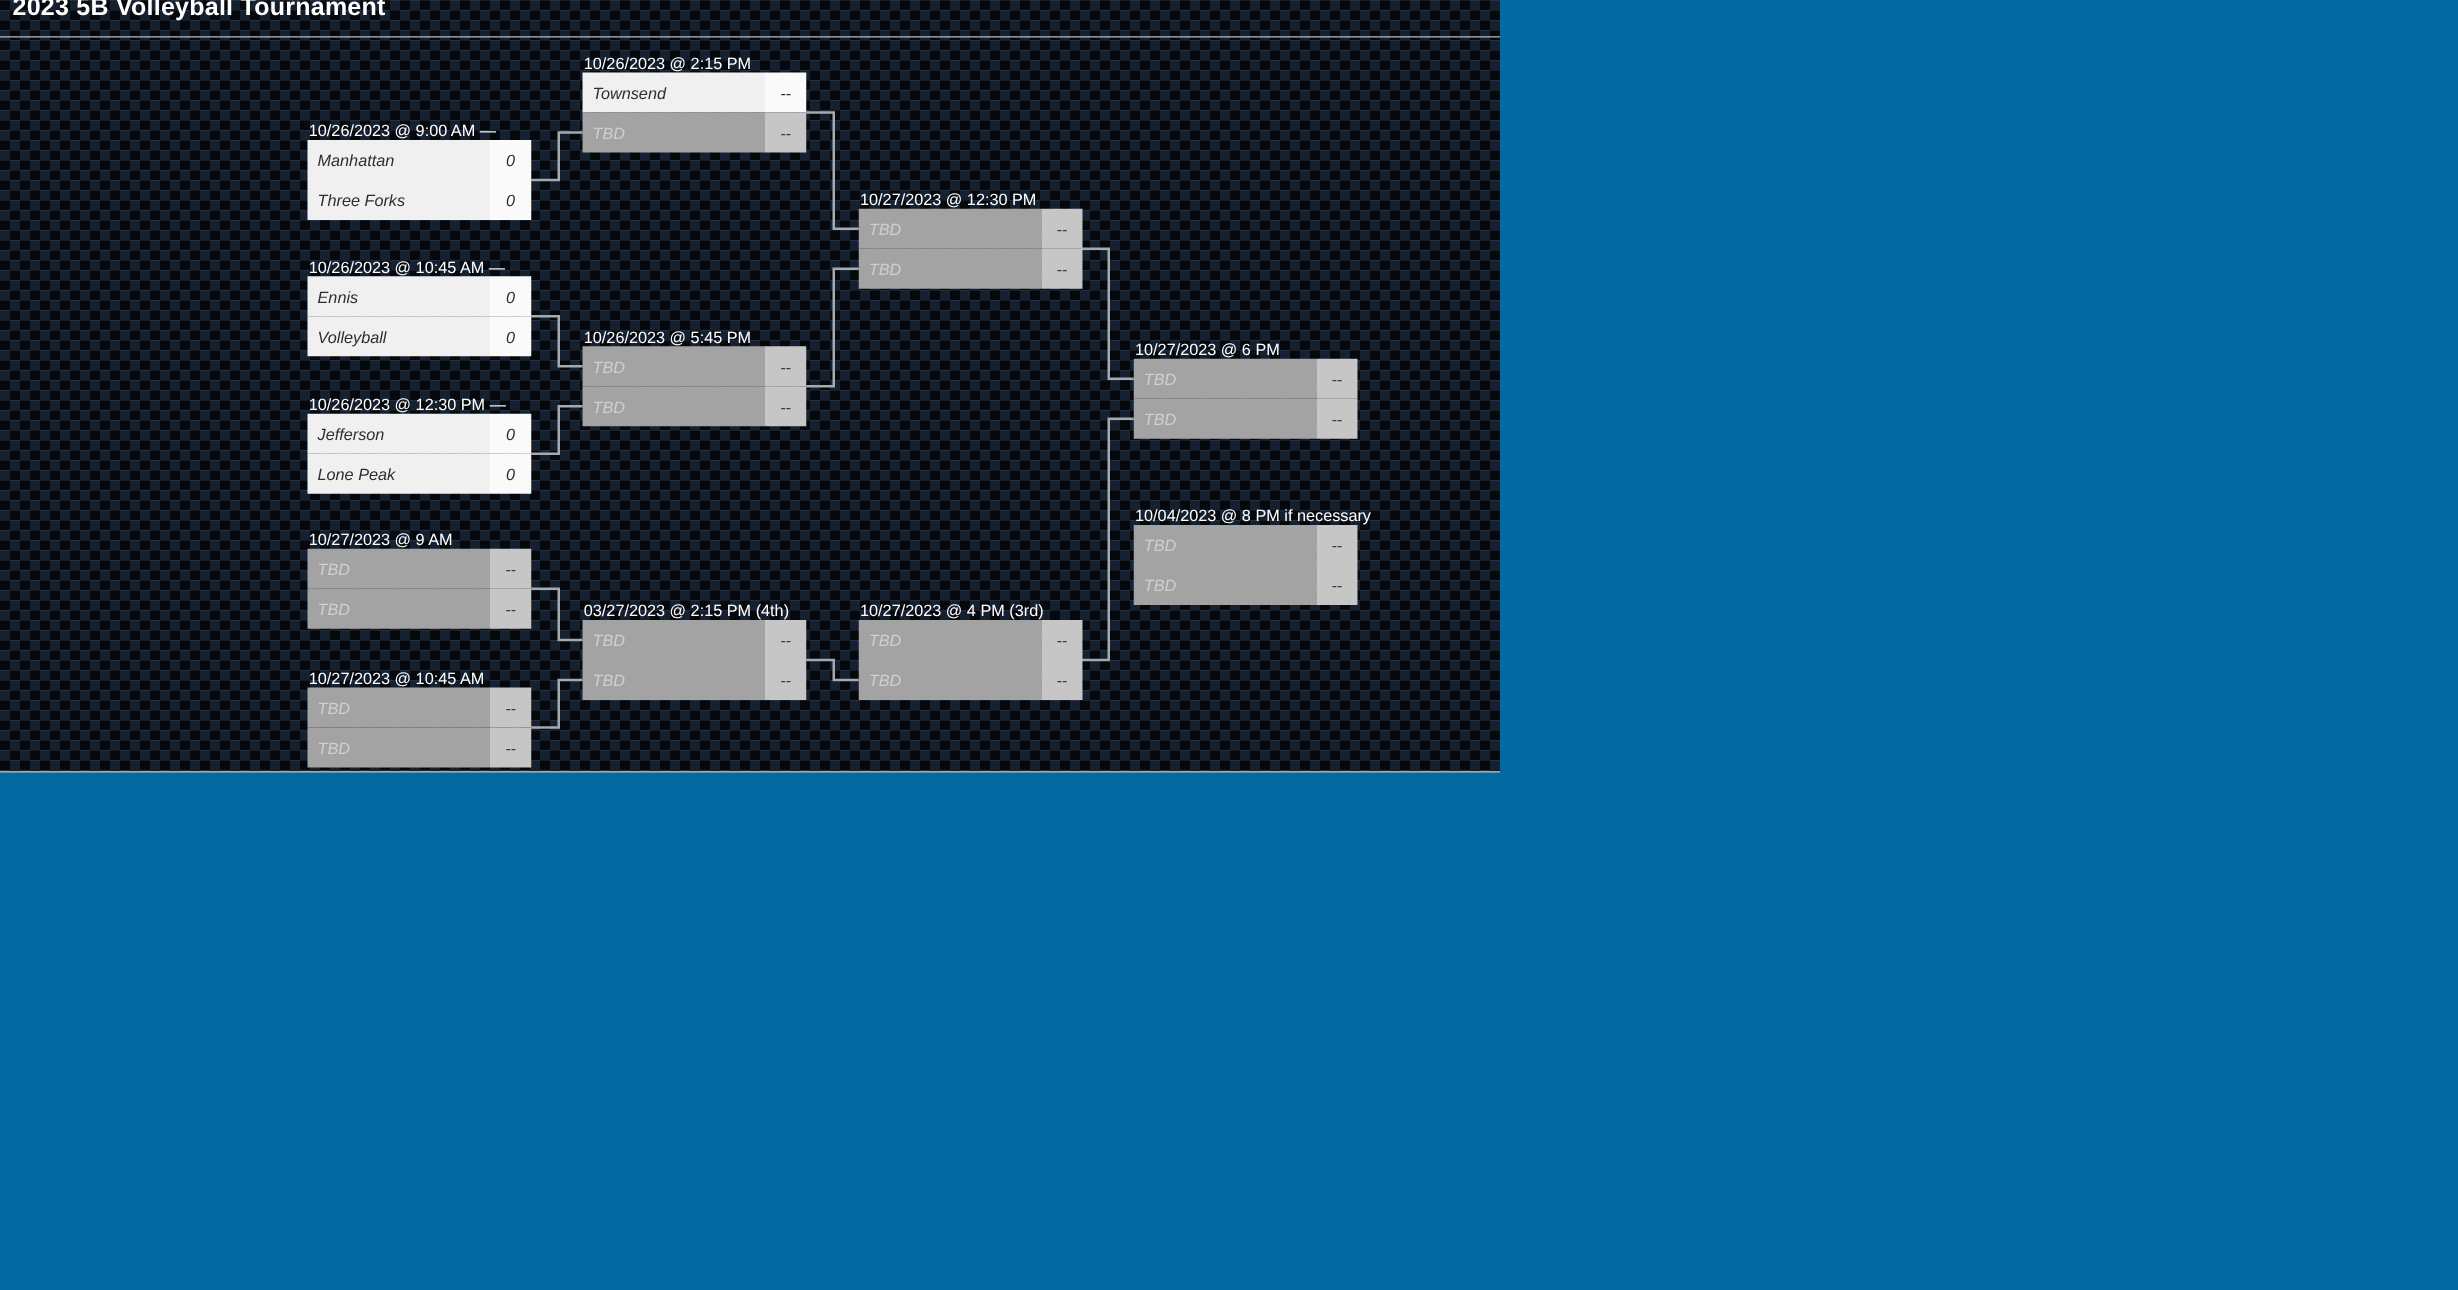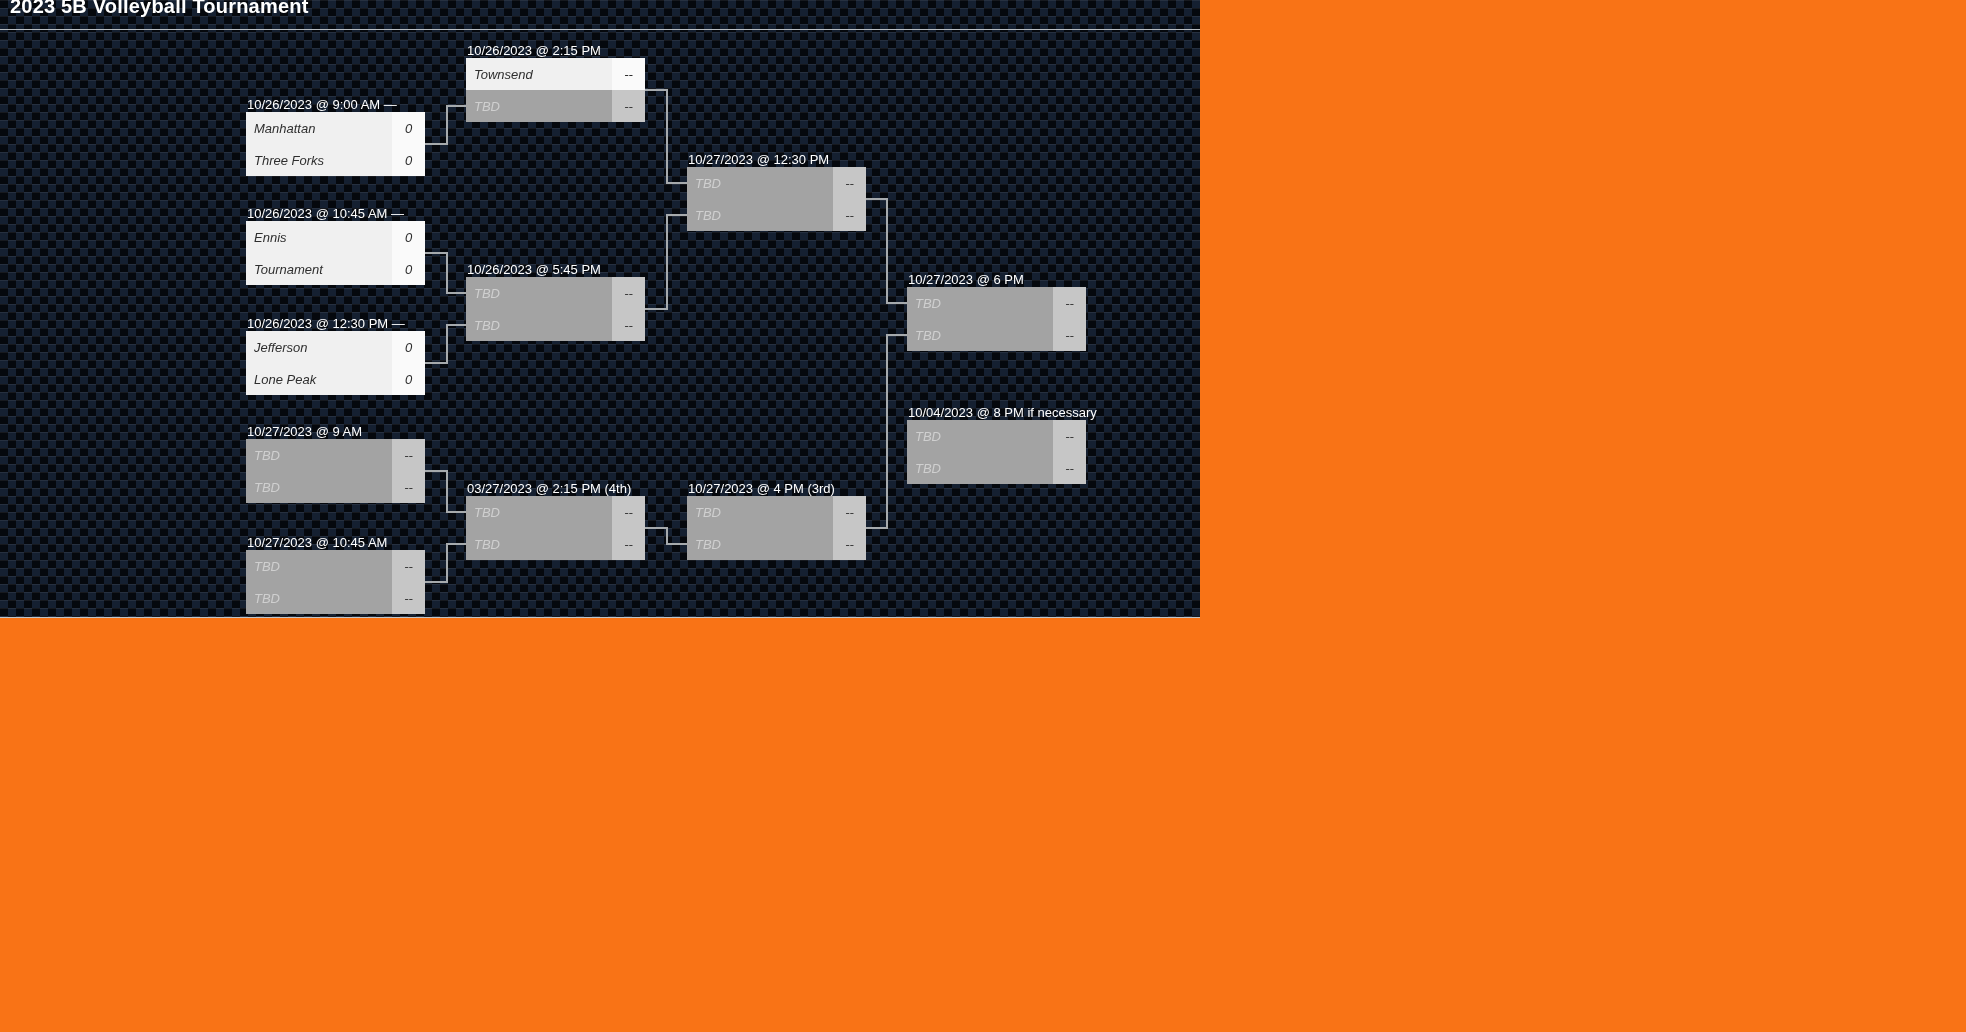--- a/index.html
+++ b/index.html
@@ -2,21 +2,21 @@
 <html><head>
 <meta charset="utf-8">
 <style>
   html,body{margin:0;padding:0;}
   body{
     width:1966px;height:1032px;
     background:#000;
     font-family:"Liberation Sans", sans-serif;
     overflow:hidden;
   }
-  .screen{position:relative;width:1966px;height:1032px;background:#f97316;}
+  .screen{position:relative;width:1966px;height:1032px;background:#0369a1;}
 
   
   .bracket-widget{
     position:absolute;left:0;top:0;
     width:1200px;height:617px;
     background:
       repeating-linear-gradient(to bottom, rgba(255,255,255,0.07) 0 1px, rgba(255,255,255,0) 1px 8px),
       repeating-conic-gradient(#152031 0% 25%, #05080d 0% 50%);
     background-size:8px 8px,16px 16px;
     border-bottom:1px solid #c2c6c9;
@@ -108,21 +108,21 @@
     </div>
 
     <div class="match" style="left:246px;top:207px">
       <div class="match-label">10/26/2023 @ 10:45 AM —</div>
       <div class="match-box">
         <div class="team-row known">
           <span class="team-name">Ennis</span>
           <span class="team-score">0</span>
         </div>
         <div class="team-row known">
-          <span class="team-name">Tournament</span>
+          <span class="team-name">Volleyball</span>
           <span class="team-score">0</span>
         </div>
       </div>
     </div>
 
     <div class="match" style="left:246px;top:317px">
       <div class="match-label">10/26/2023 @ 12:30 PM —</div>
       <div class="match-box">
         <div class="team-row known">
           <span class="team-name">Jefferson</span>

